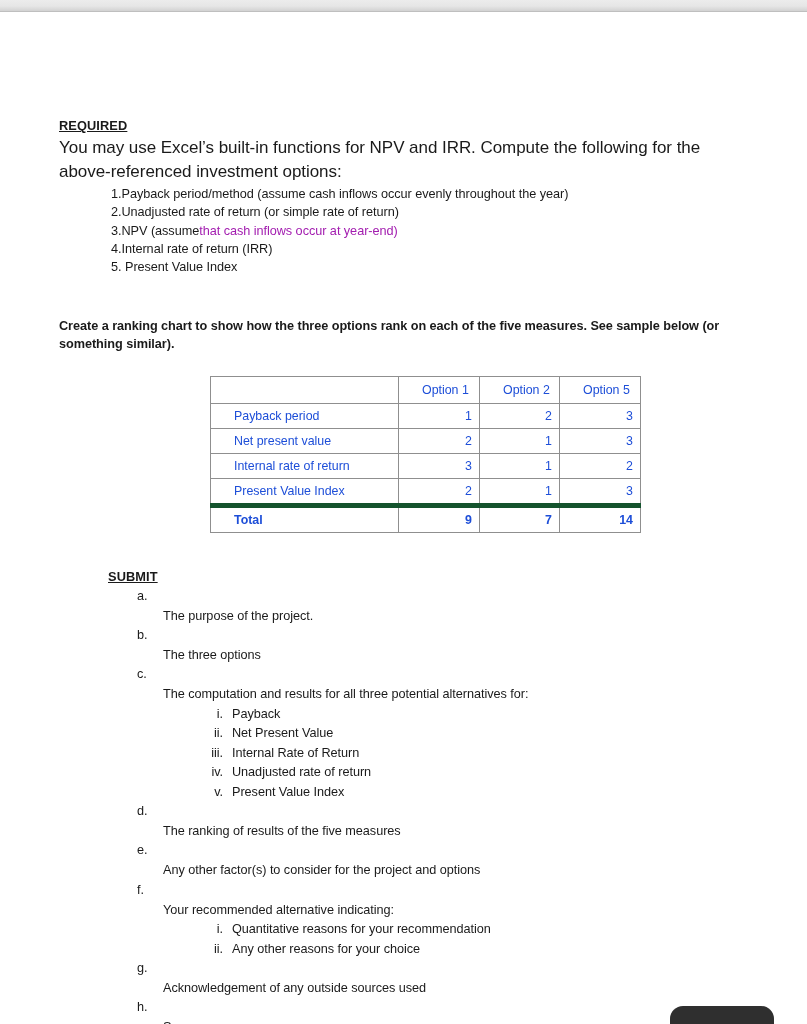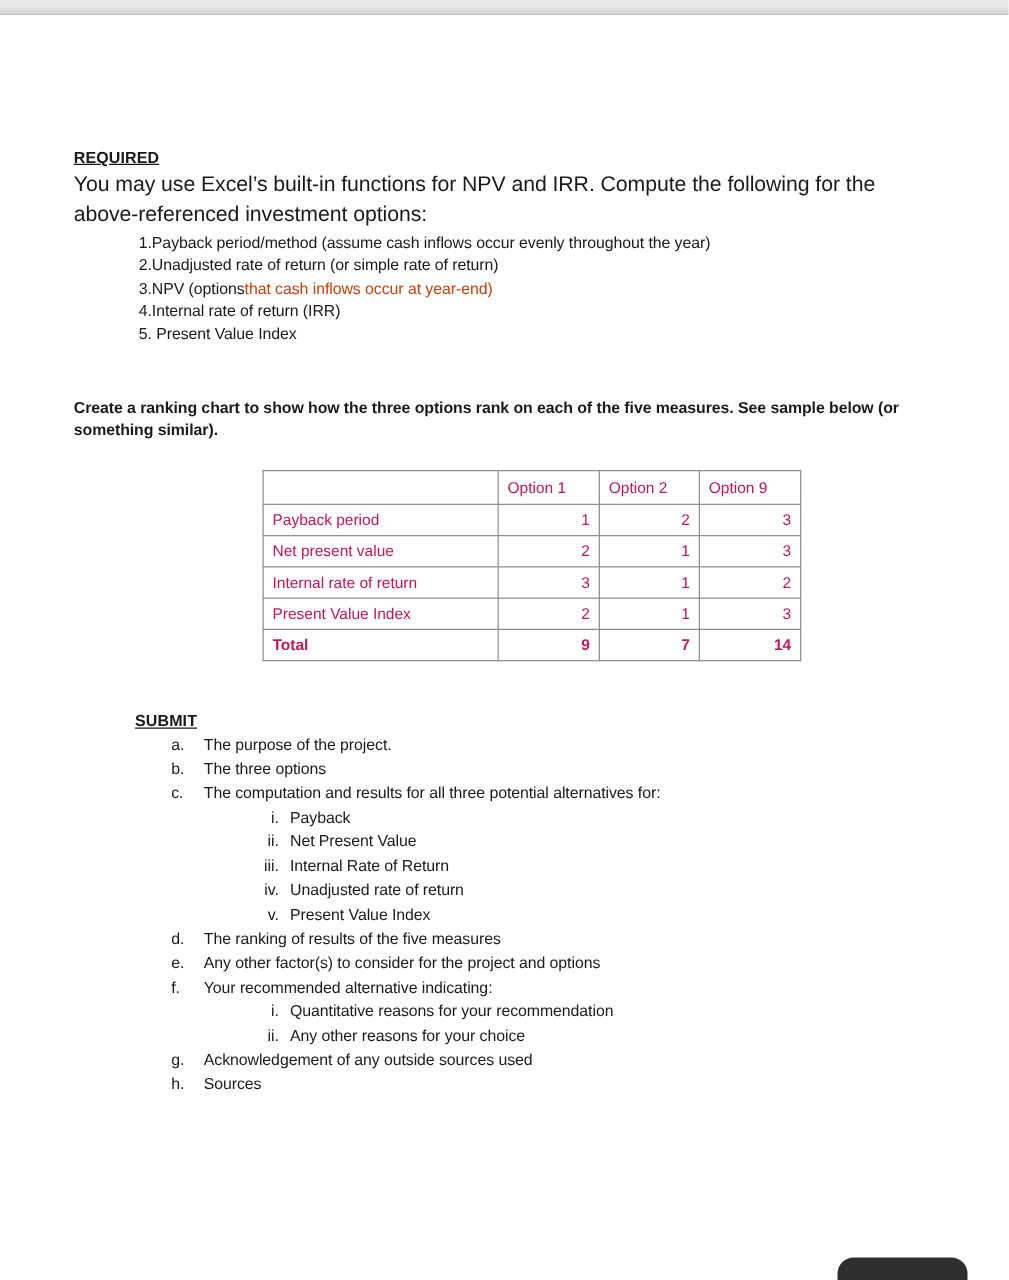--- a/index.html
+++ b/index.html
@@ -67,21 +67,21 @@
     font-size: 12.7px;
     line-height: 1.45;
     padding-left: 52px;
     letter-spacing: -0.05px;
   }
   .num-list li .num {
     flex: 0 0 auto;
     white-space: pre;
   }
   .faded {
-    color: #c2410c;
+    color: #a21caf;
   }
 
   
   .ranking-para {
     position: absolute;
     left: 59px;
     top: 305px;
     width: 722px;
     font-size: 12.7px;
     line-height: 1.43;
@@ -97,35 +97,35 @@
   }
   table.rank-table {
     border-collapse: collapse;
     width: 430px;
     font-size: 12.4px;
     table-layout: fixed;
   }
   table.rank-table td {
     border: 1px solid #8f8f8f;
     height: 21px;
-    padding: 1px 7px 2px 7px;
+    padding: 1px 7px 2px 23px;
     vertical-align: middle;
-    color: #be185d;
+    color: #1d4ed8;
   }
   table.rank-table col.c0 { width: 188px; }
   table.rank-table col.c1 { width: 81px; }
   table.rank-table col.c2 { width: 80px; }
   table.rank-table col.c3 { width: 81px; }
 
   table.rank-table td.num {
     text-align: right;
   }
   table.rank-table tr.total-row td {
     font-weight: bold;
-    border-top: 1px solid #14532d;
+    border-top: 5px solid #14532d;
   }
   table.rank-table tr.total-row td:first-child { letter-spacing: 0px; }
   table.rank-table tr.header-row td { height: 23px; }
 
   
   .submit-block {
     position: absolute;
     left: 108px;
     top: 556px;
     width: 660px;
@@ -146,20 +146,21 @@
     line-height: 1.53;
     letter-spacing: -0.05px;
   }
   ol.alpha-list > li > .marker {
     flex: 0 0 26px;
     padding-left: 29px;
     box-sizing: content-box;
   }
   ol.alpha-list > li > .txt {
     flex: 1 1 auto;
+    margin-top: 20px;
   }
   ol.roman-list {
     margin: 0;
     padding: 0;
     list-style: none;
   }
   ol.roman-list > li {
     display: flex;
     font-size: 12.7px;
     line-height: 1.53;
@@ -204,21 +205,21 @@
       <li>
         <span class="num">1.</span>
         <span>Payback period/method (assume cash inflows occur evenly throughout the year)</span>
       </li>
       <li>
         <span class="num">2.</span>
         <span>Unadjusted rate of return (or simple rate of return)</span>
       </li>
       <li>
         <span class="num">3.</span>
-        <span>NPV (options </span>
+        <span>NPV (assume </span>
           <span class="faded">that cash inflows occur at year-end)</span>
       </li>
       <li>
         <span class="num">4.</span>
         <span>Internal rate of return (IRR)</span>
       </li>
       <li>
         <span class="num">5. </span>
         <span>Present Value Index</span>
       </li>
@@ -233,21 +234,21 @@
         <col class="c0">
           <col class="c1">
           <col class="c2">
           <col class="c3">
       </colgroup>
       <tbody>
         <tr class="header-row">
           <td></td>
           <td>Option 1</td>
           <td>Option 2</td>
-          <td>Option 9</td>
+          <td>Option 5</td>
         </tr>
 
         <tr>
           <td>Payback period</td>
           <td class="num">1</td>
           <td class="num">2</td>
           <td class="num">3</td>
         </tr>
         <tr>
           <td>Net present value</td>

